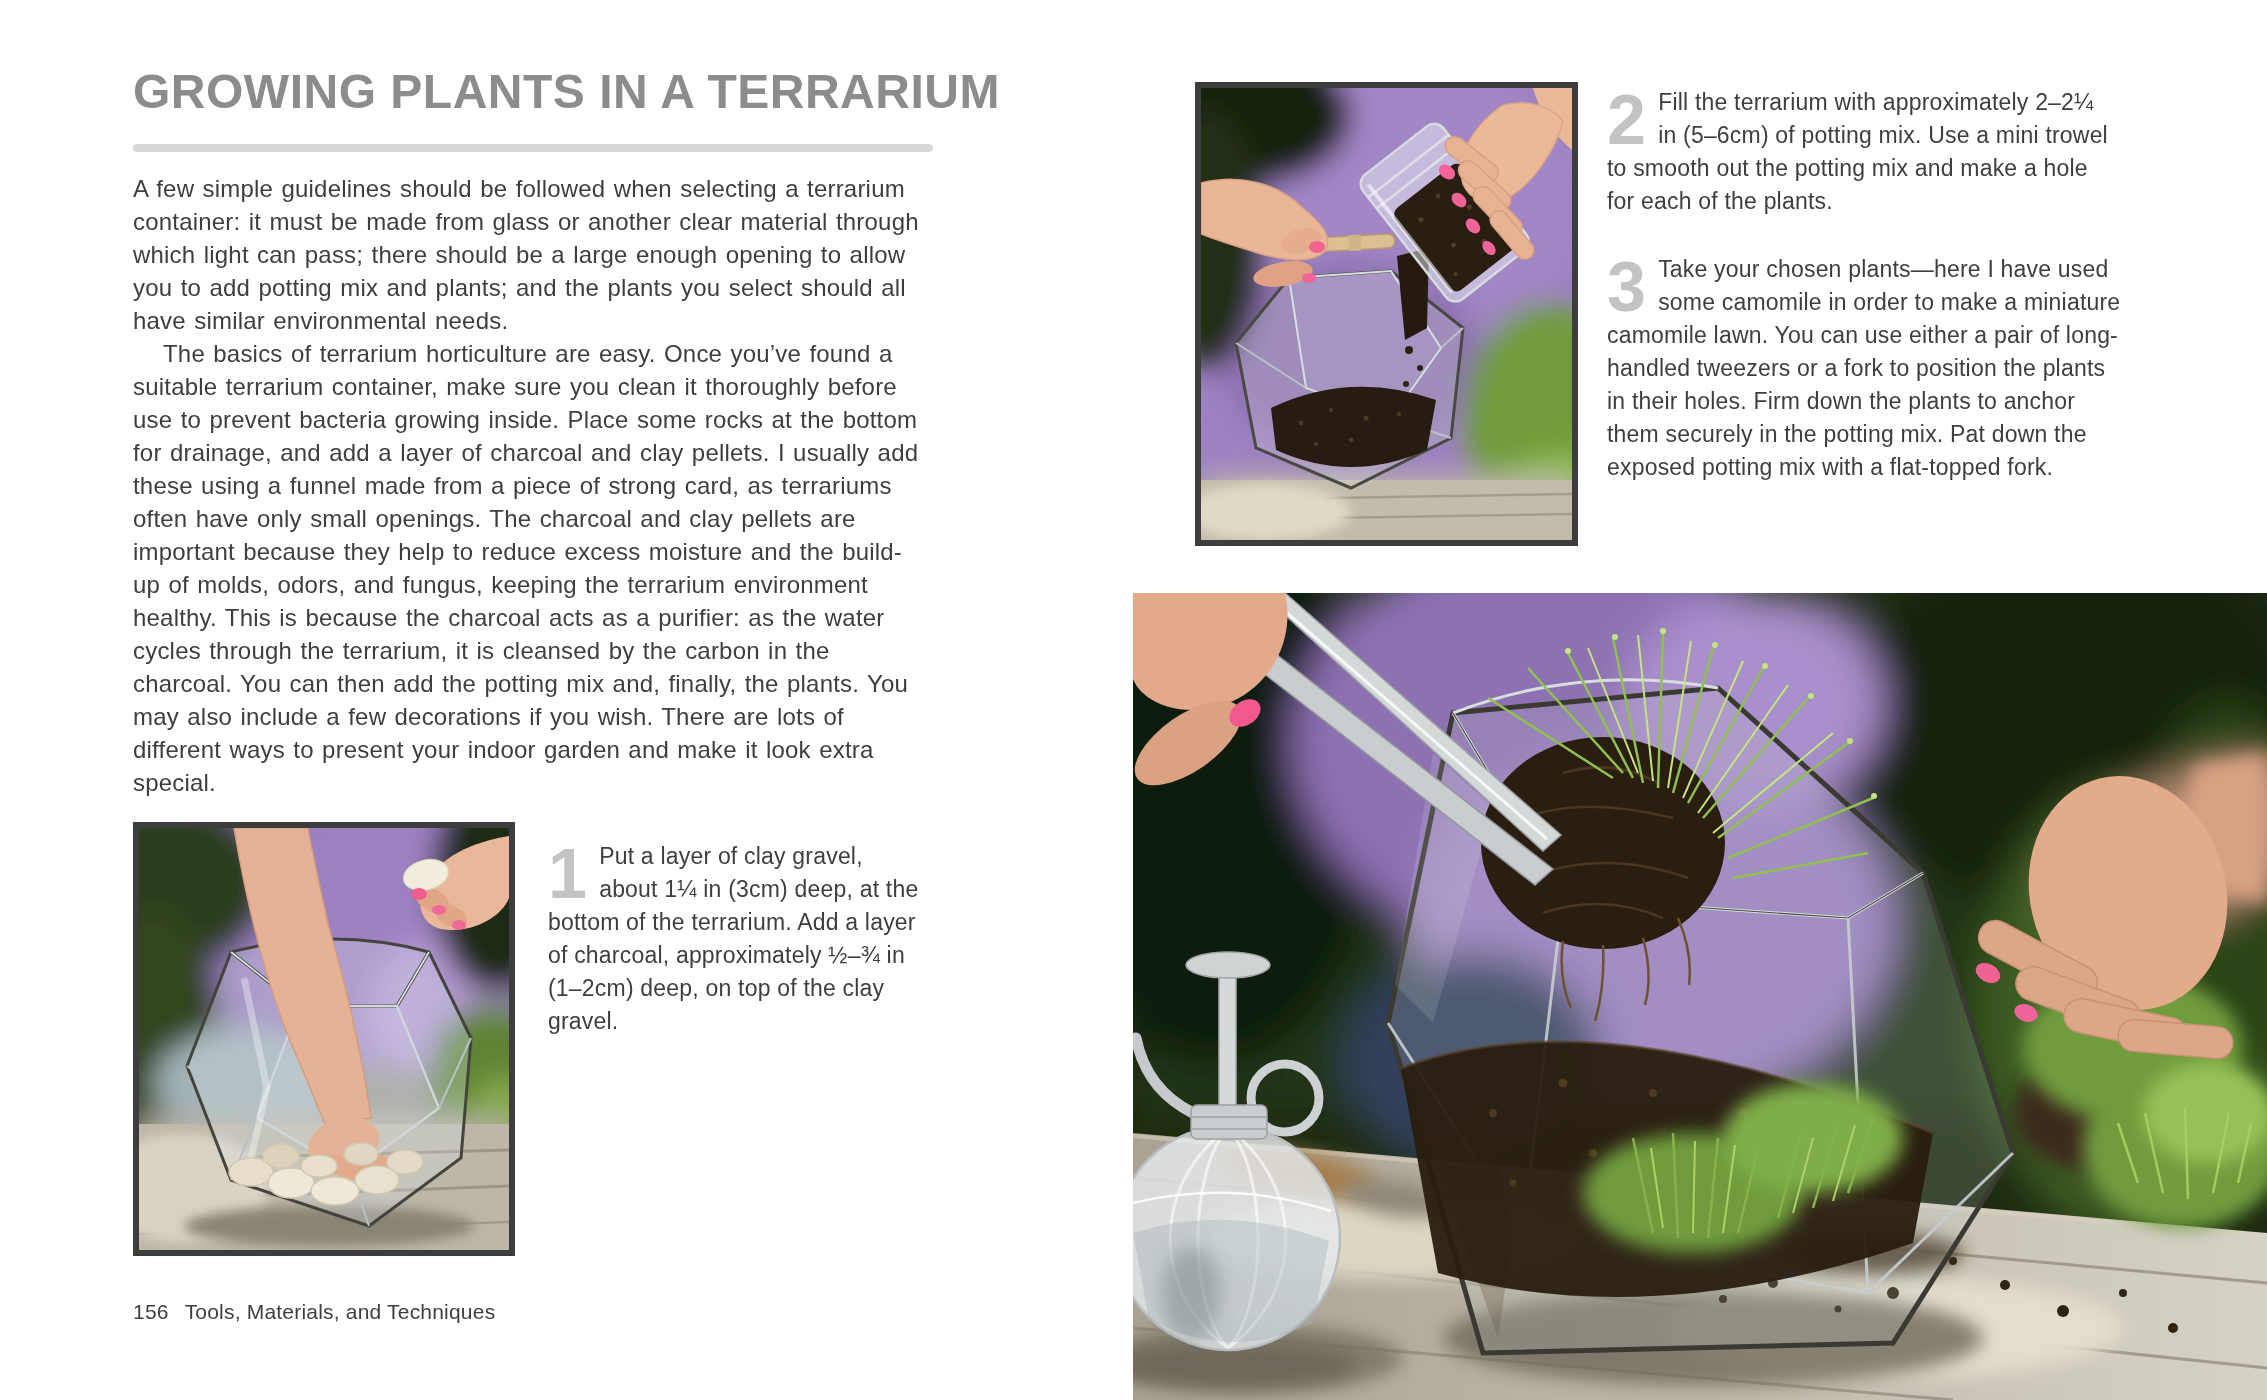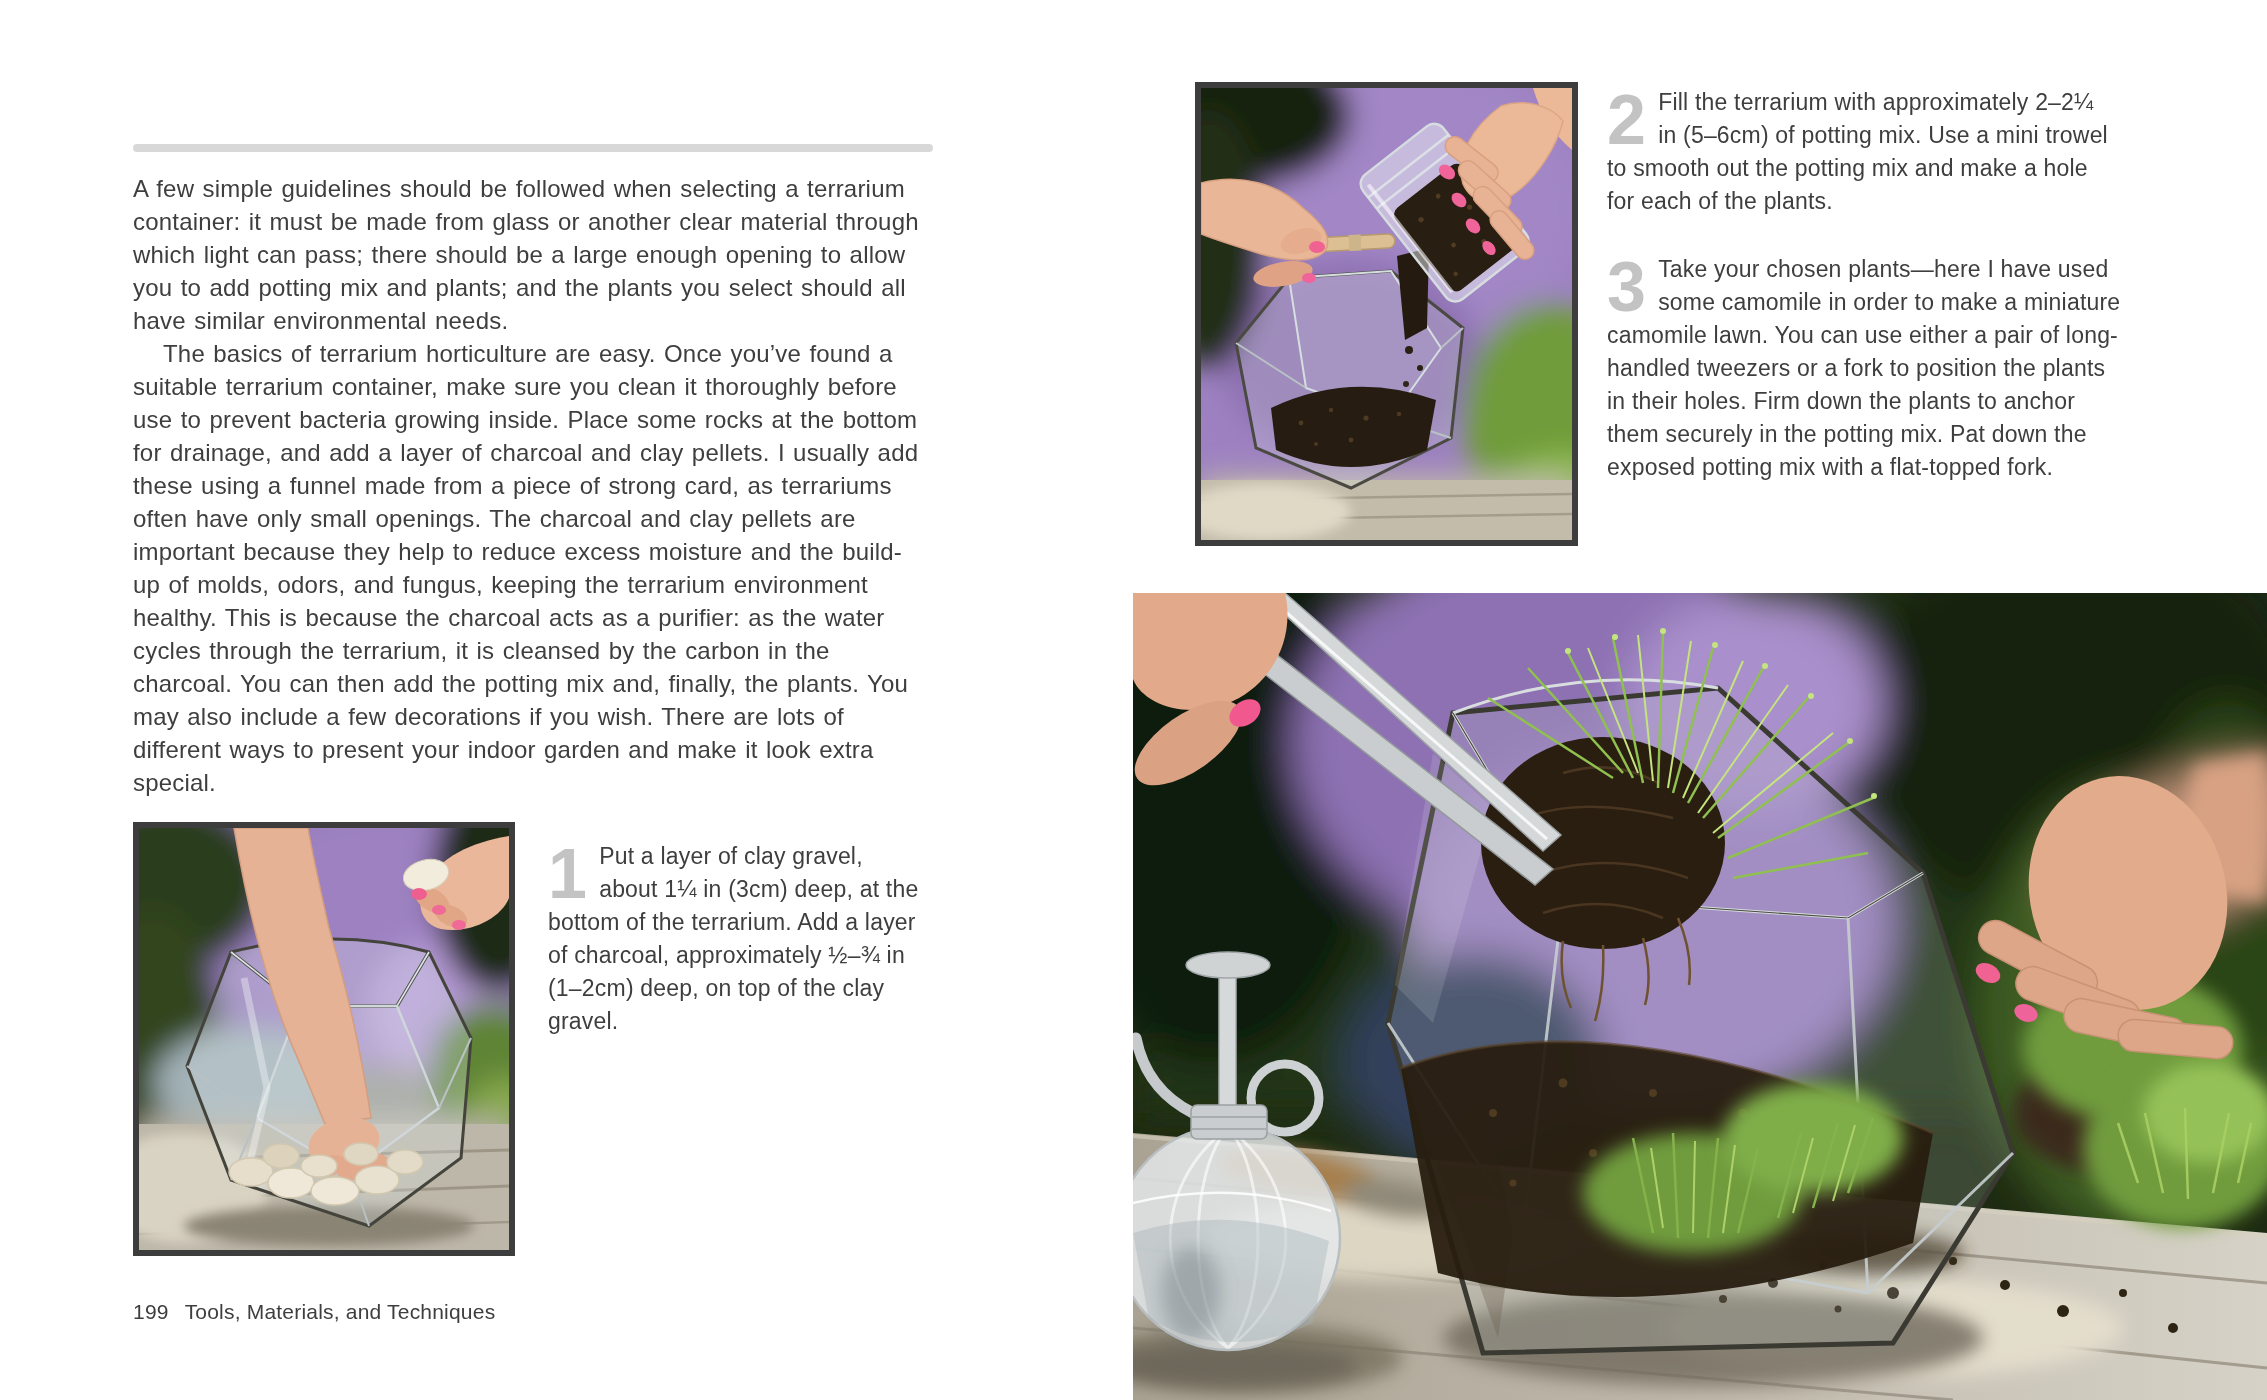--- a/index.html
+++ b/index.html
@@ -41,20 +41,21 @@
   }
   .page-footer .page-num{margin-right:16px;}
 </style>
 </head>
 <body>
 
 <div class="spread">
 
   <section class="page">
 
+    <h1 class="title">GROWING PLANTS IN A TERRARIUM</h1>
     <div class="title-rule"></div>
 
     <div class="body-copy">
       <p>A few simple guidelines should be followed when selecting a terrarium container: it must be made from glass or another clear material through which light can pass; there should be a large enough opening to allow you to add potting mix and plants; and the plants you select should all have similar environmental needs.</p>
       <p class="indent">The basics of terrarium horticulture are easy. Once you’ve found a suitable terrarium container, make sure you clean it thoroughly before use to prevent bacteria growing inside. Place some rocks at the bottom for drainage, and add a layer of charcoal and clay pellets. I usually add these using a funnel made from a piece of strong card, as terrariums often have only small openings. The charcoal and clay pellets are important because they help to reduce excess moisture and the build-up of molds, odors, and fungus, keeping the terrarium environment healthy. This is because the charcoal acts as a purifier: as the water cycles through the terrarium, it is cleansed by the carbon in the charcoal. You can then add the potting mix and, finally, the plants. You may also include a few decorations if you wish. There are lots of different ways to present your indoor garden and make it look extra special.</p>
     </div>
 
     <figure class="photo framed photo-1">
       <svg viewBox="0 0 370 422" preserveAspectRatio="none">
         <defs>
@@ -118,21 +119,21 @@
         <ellipse cx="300" cy="82" rx="7" ry="5" fill="#f06a97"></ellipse>
         <ellipse cx="320" cy="97" rx="7" ry="5" fill="#f06a97"></ellipse>
       </svg>
     </figure>
 
     <p class="step step-1">
       <span class="step-num">1</span><span class="step-text">Put a layer of clay gravel, about 1¼ in (3cm) deep, at the bottom of the terrarium. Add a layer of charcoal, approximately ½–¾ in (1–2cm) deep, on top of the clay gravel.</span>
     </p>
 
     <footer class="page-footer">
-      <span class="page-num">199</span><span class="section-name">Tools, Materials, and Techniques</span>
+      <span class="page-num">156</span><span class="section-name">Tools, Materials, and Techniques</span>
     </footer>
   </section>
 
   <section class="page">
 
     <figure class="photo framed photo-2">
       <svg viewBox="0 0 371 452" preserveAspectRatio="none">
         <defs>
           <filter id="p2b" x="-40%" y="-40%" width="180%" height="180%">
               <feGaussianBlur stdDeviation="14"></feGaussianBlur>

